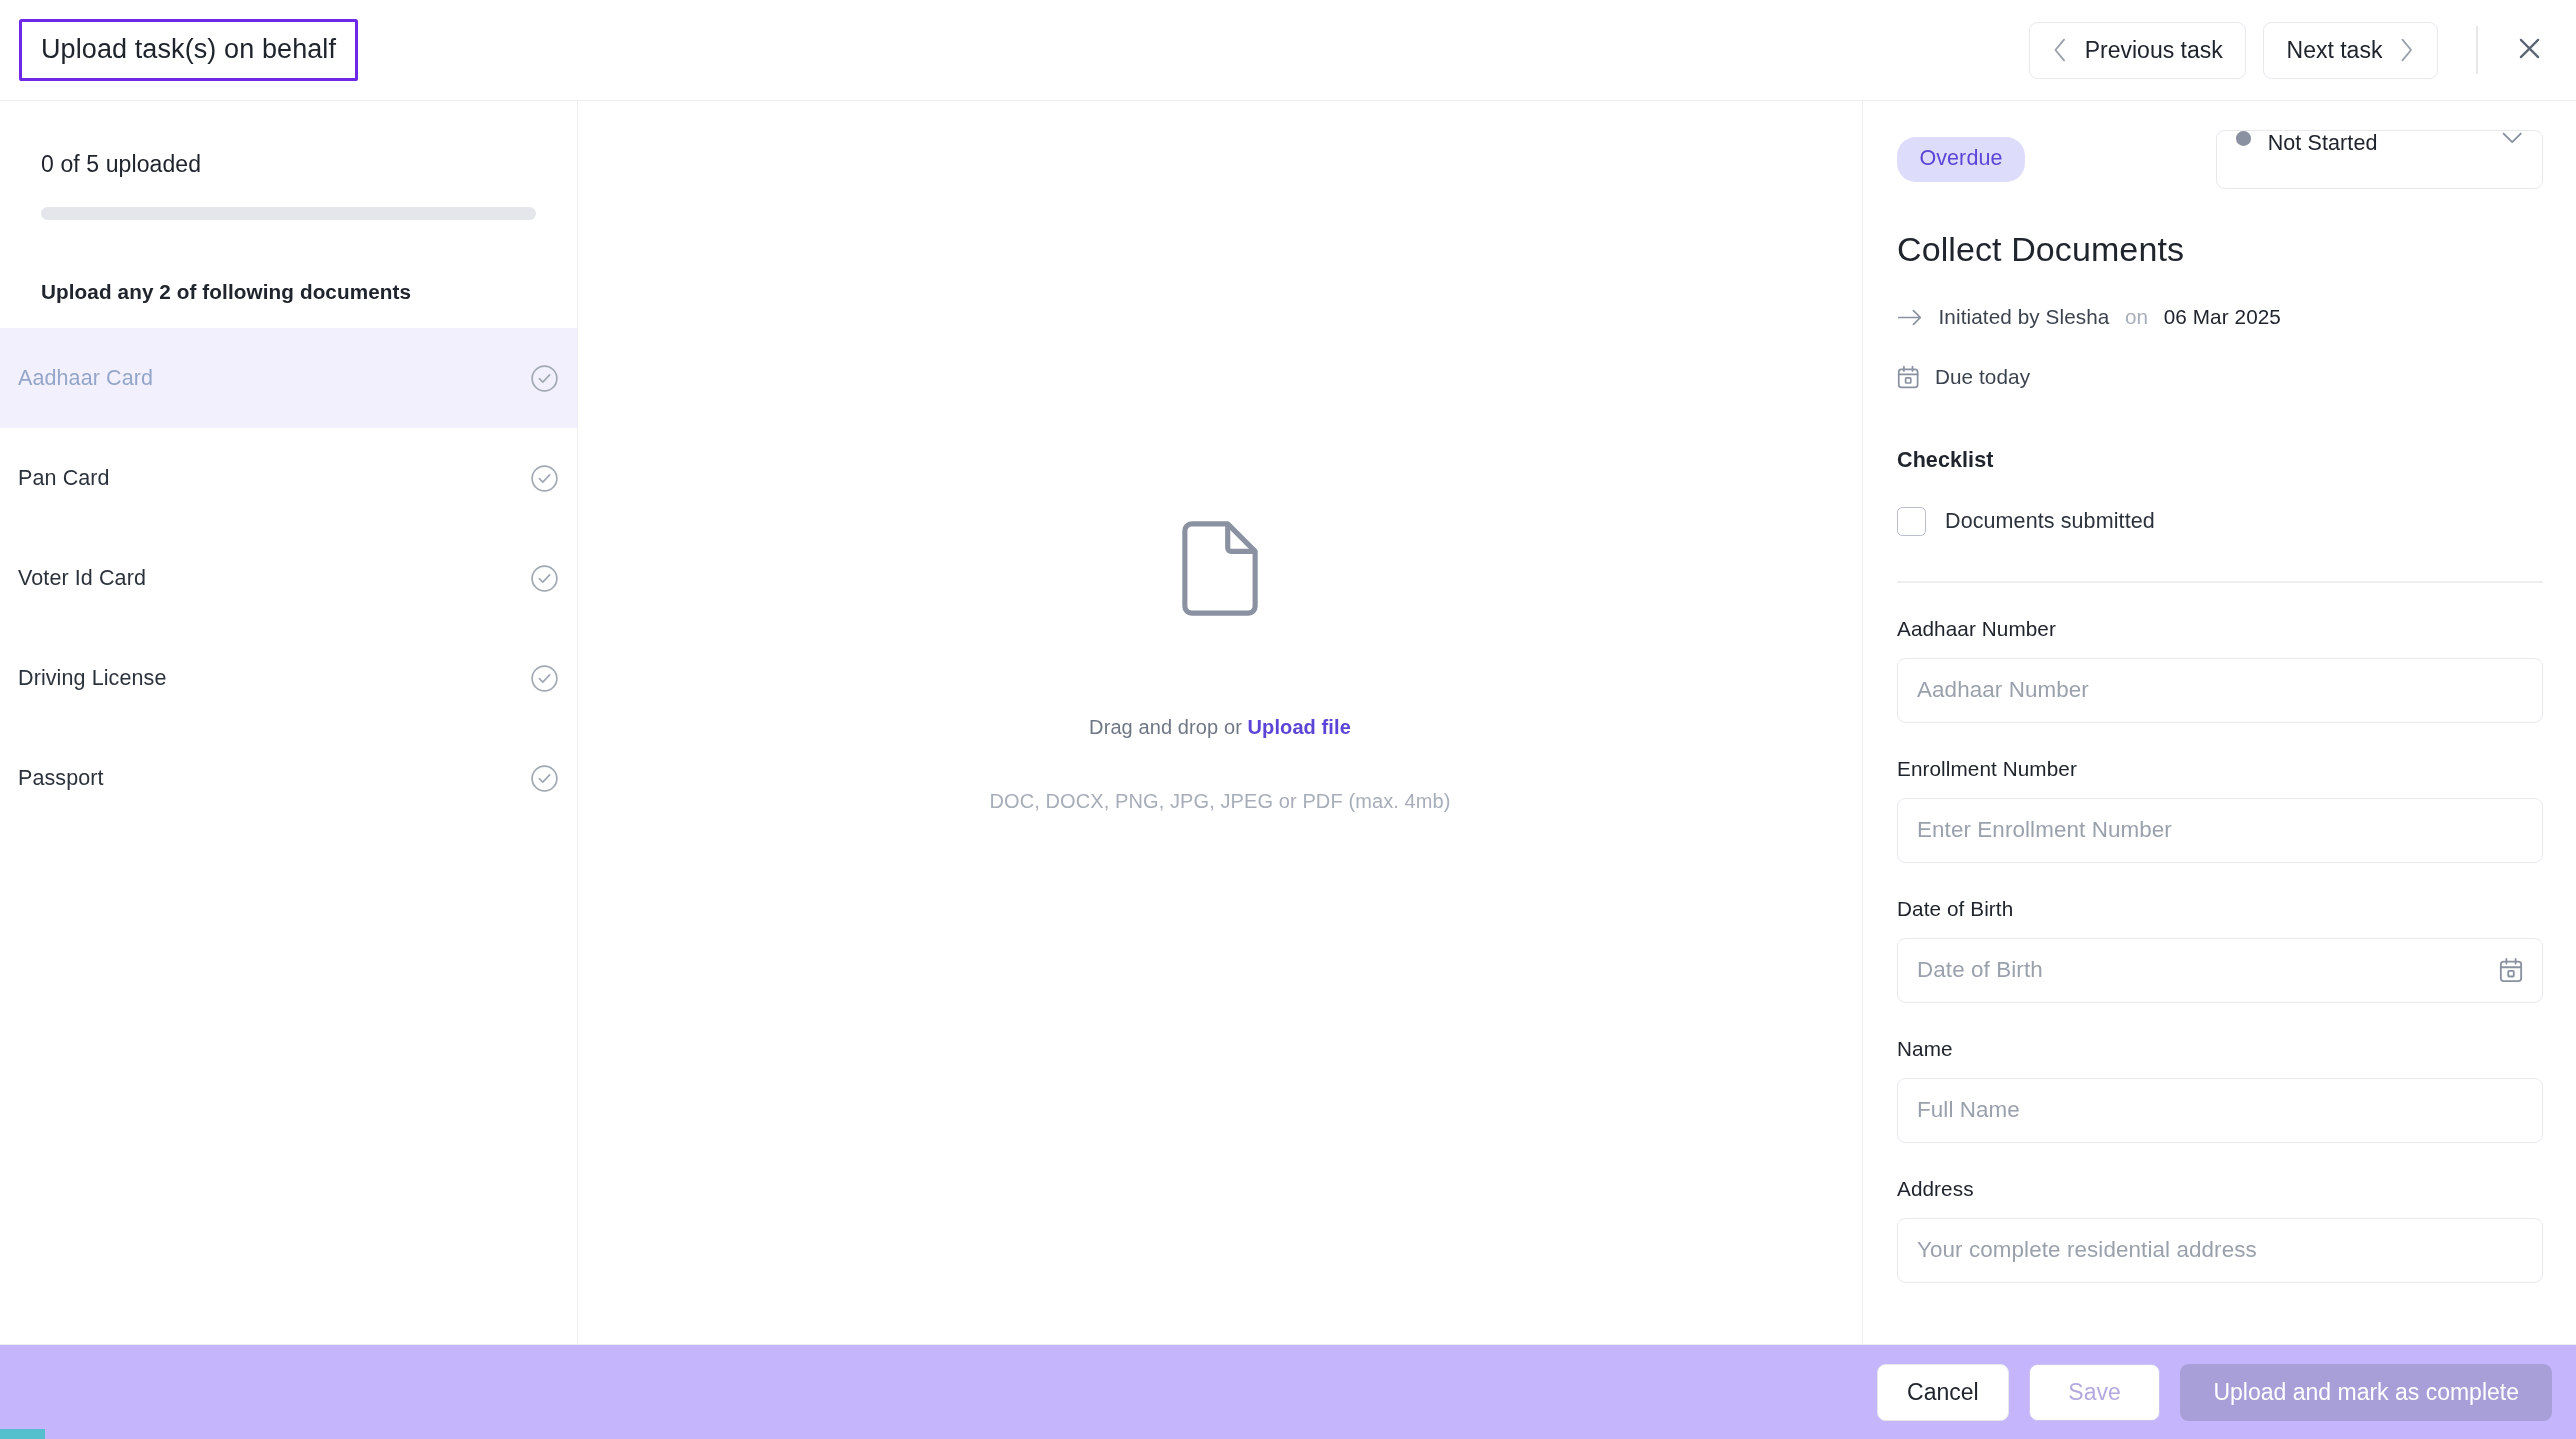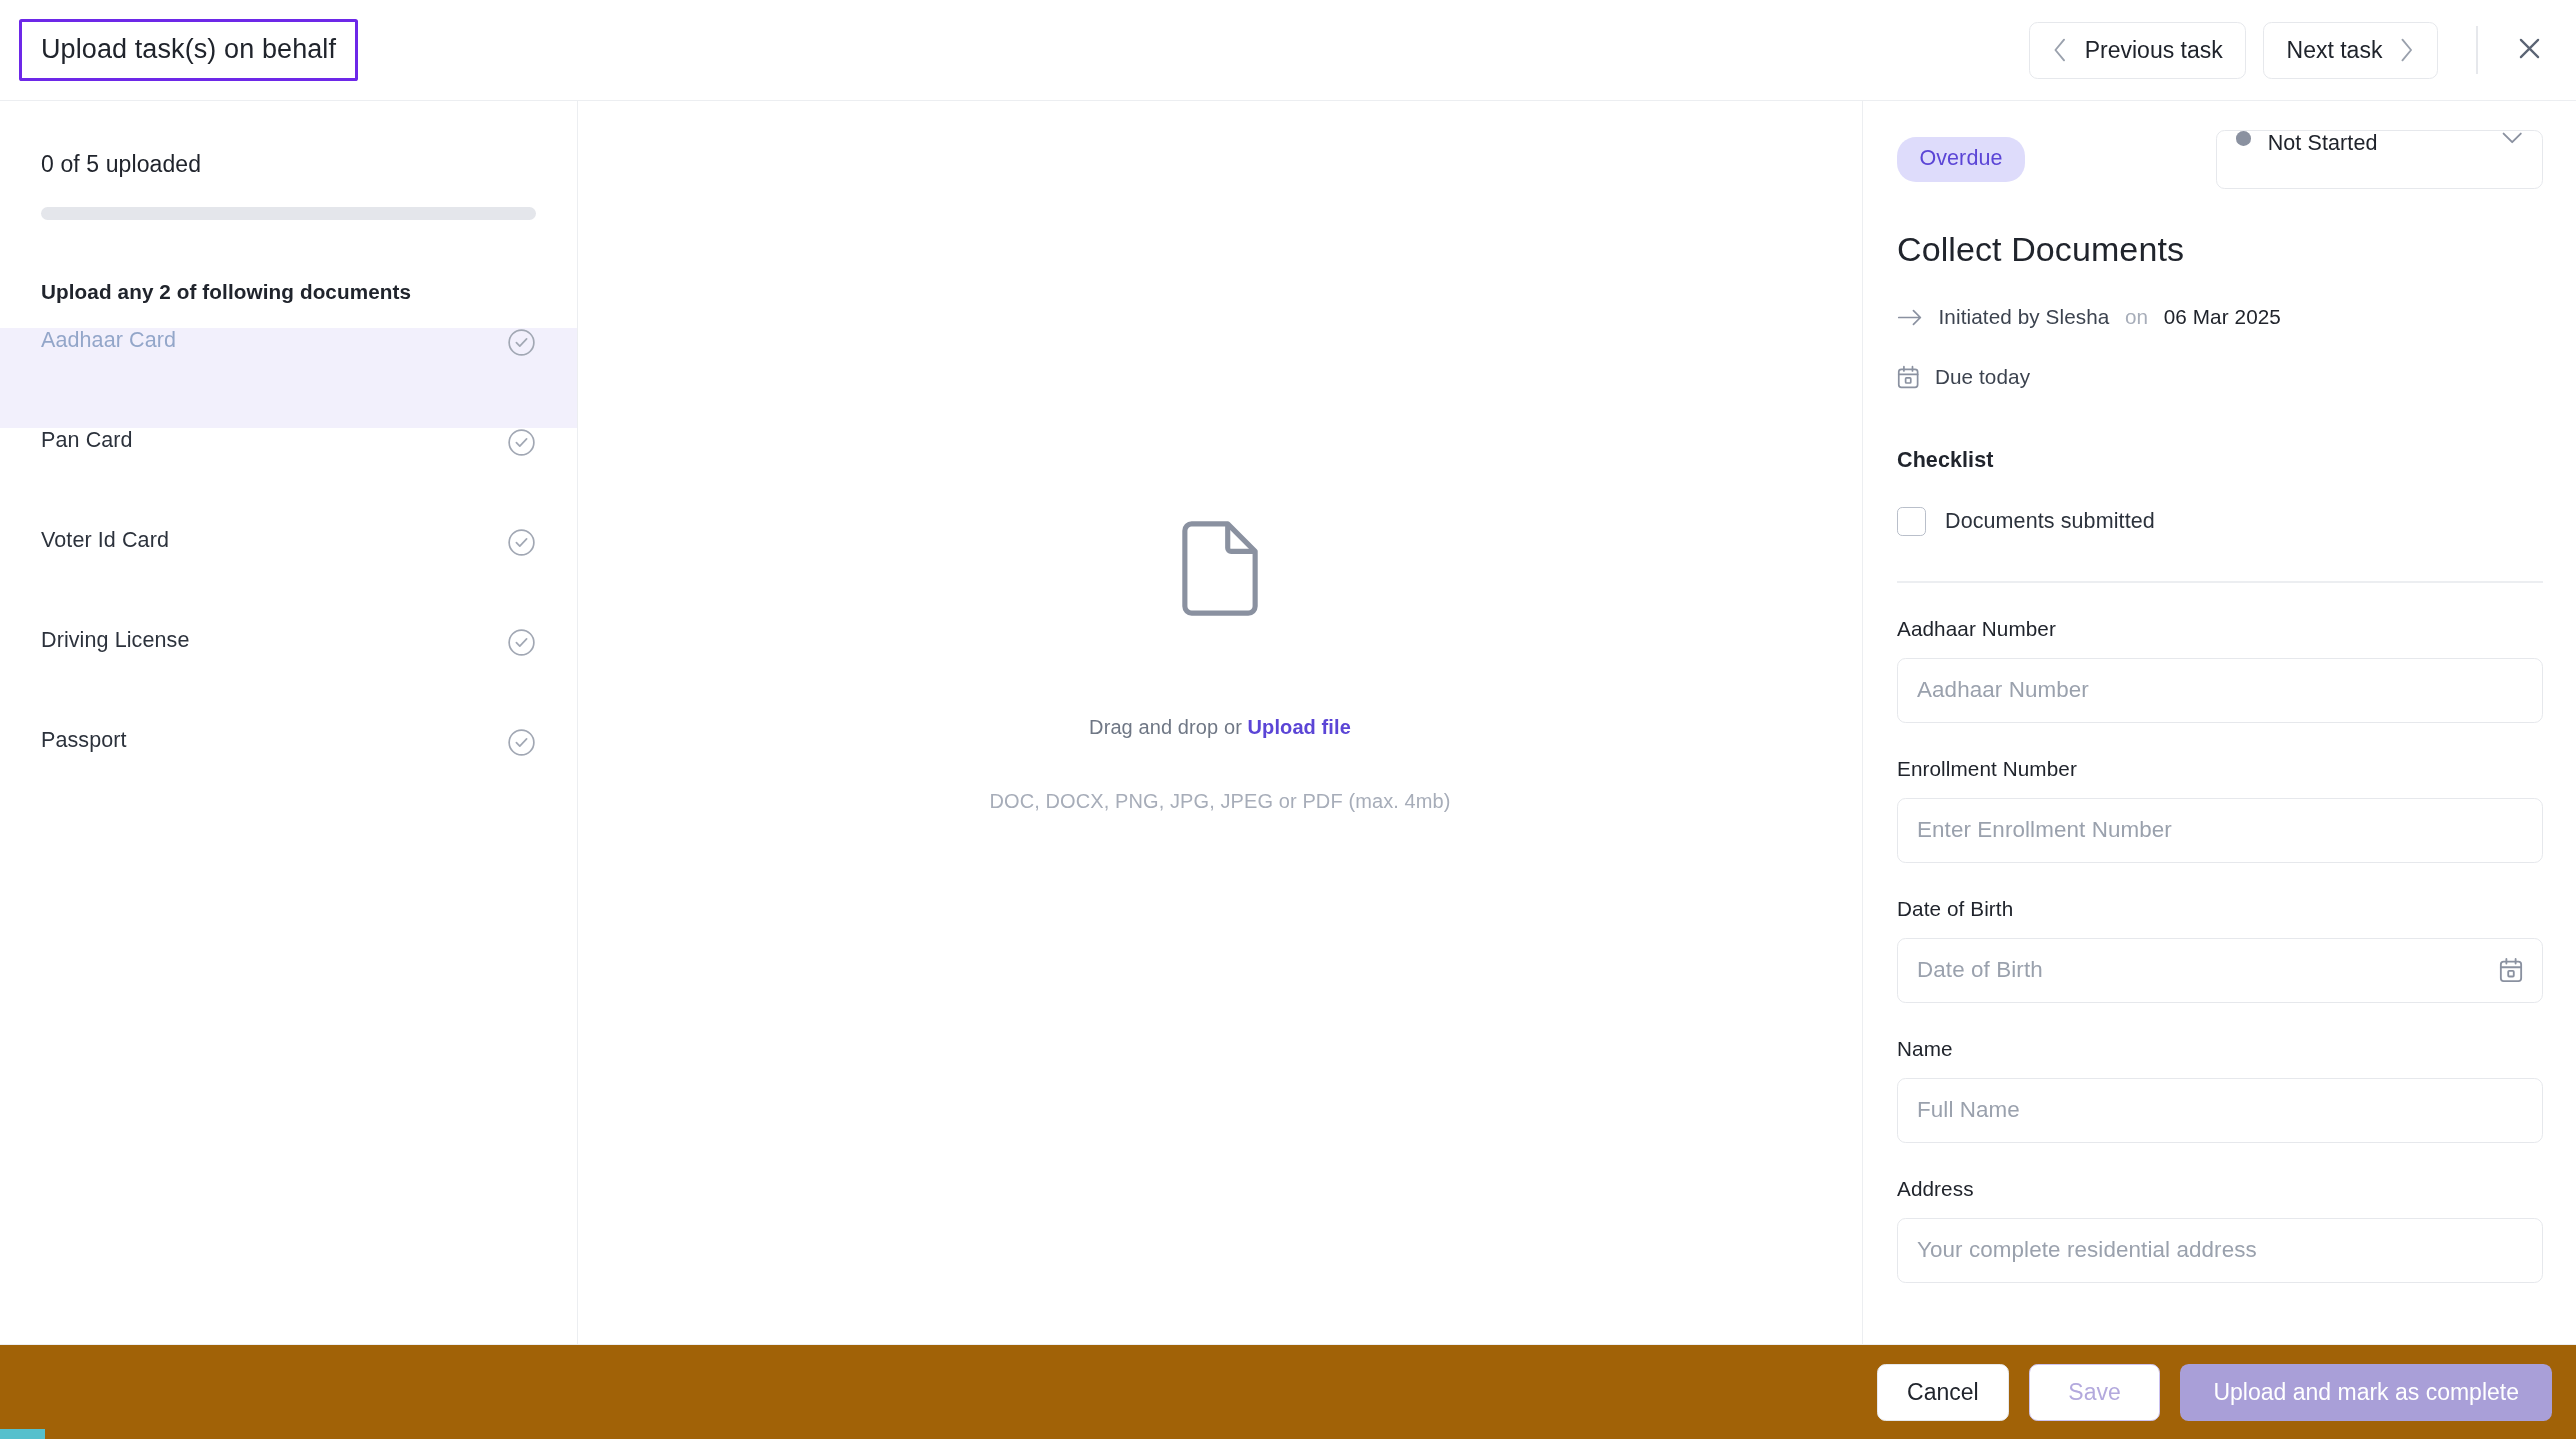--- a/index.html
+++ b/index.html
@@ -79,22 +79,22 @@
     height: 13.8px; border-radius: 8.6px; background: #e4e6eb;
     position: relative; overflow: hidden;
   }
   .progress-fill { height: 100%; background: #6d28e8; border-radius: 8.6px; }
   .docs-hint {
     font-size: 20.7px; color: #20242c; font-weight: bold;
     margin: 60px 0 0 41px; letter-spacing: 0.1px;
   }
   .doc-list { margin-top: 24px; }
   .doc-item {
-    height: 100px; display: flex; 
-    padding: 0 41px; cursor: pointer;
+    height: 100px; display: flex; align-items: center;
+    padding: 0 18px; cursor: pointer;
   }
   .doc-item.selected { background: #f2f0fc; }
   .doc-item .doc-label { font-size: 21.5px; color: #2c323c; letter-spacing: 0.1px; }
   .doc-item.selected .doc-label { color: #93a6c9; }
   .doc-item .doc-check { margin-left: auto; display: inline-flex; color: #a2a8b4; }
 
   
   .center {
     flex: 1 1 auto; border-right: 1.7px solid #eceef1;
     display: flex; flex-direction: column;
@@ -186,21 +186,21 @@
     transform: translateY(-50%);
     color: #8a91a0; display: inline-flex; cursor: pointer;
   }
 
   
   .footer {
     position: relative;
     height: 95px; flex: 0 0 95px;
     border-top: 1.7px solid #eceef1;
     display: flex; align-items: center; justify-content: flex-end;
-    padding-right: 24px; gap: 20.7px; background: #a16207;
+    padding-right: 24px; gap: 20.7px; background: #c4b5fd;
   }
   .btn {
     height: 57px; border-radius: 8.6px; font-size: 23px;
     font-family: "Liberation Sans", sans-serif;
     cursor: pointer; white-space: nowrap;
     display: inline-flex; align-items: center; justify-content: center;
   }
   .btn-cancel { padding: 0 29px; border: 1.7px solid #e6e8ec; background: #fff; color: #20242c; }
   .btn-save { padding: 0 38px; border: 1.7px solid #ccc2f0; background: #fff; color: #b3a9dd; }
   .btn-primary { padding: 0 33px; border: none; background: #a99fd8; color: #ffffff; }

